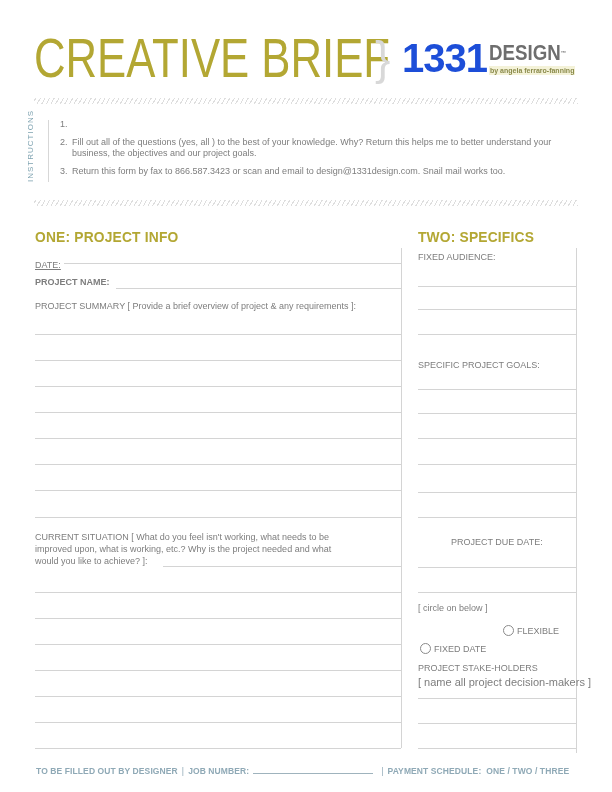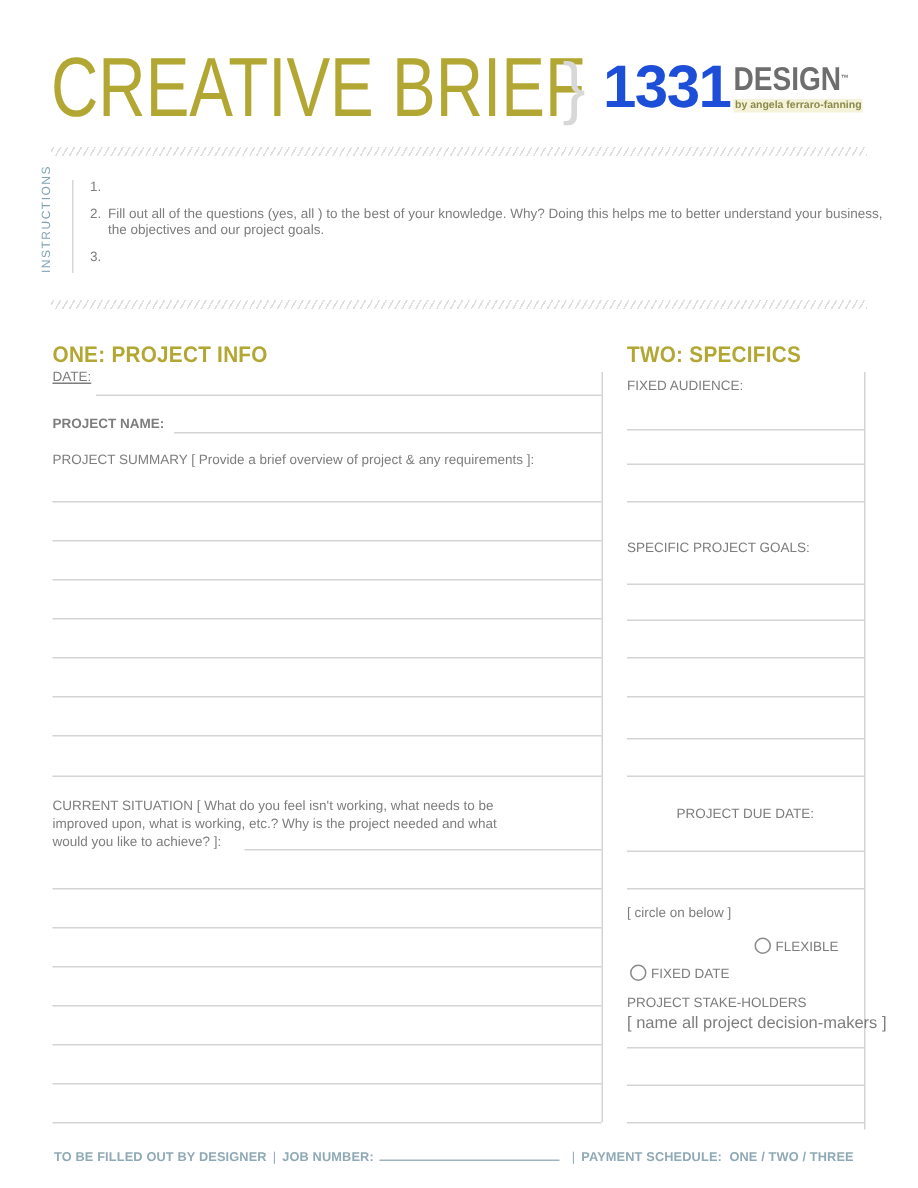--- a/index.html
+++ b/index.html
@@ -59,33 +59,34 @@
 <div class="abs hatch" style="left:34px; top:98px; width:544px;"></div>
 
 <div class="abs instr-label">INSTRUCTIONS</div>
 <div class="abs instr-bar"></div>
 <div class="abs instr-list">
   <div class="instr-item">
     <span class="instr-num">1.</span>
   </div>
   <div class="instr-item">
     <span class="instr-num">2.</span>
-    <span>Fill out all of the questions (yes, all ) to the best of  your knowledge. Why? Doing this helps me to better understand your business, the objectives and our project goals.</span>
+    <span>Fill out all of the questions (yes, all ) to the best of  your knowledge. Why? Return this helps me to better understand your business, the objectives and our project goals.</span>
   </div>
   <div class="instr-item">
     <span class="instr-num">3.</span>
+    <span>Return this form by fax to 866.587.3423 or scan and email to design@1331design.com. Snail mail works too.</span>
   </div>
 </div>
 
 <div class="abs hatch" style="left:34px; top:200px; width:544px;"></div>
 
 <div class="abs h2" style="left:35px; top:228px;">ONE: PROJECT INFO</div>
 <div class="abs vline" style="left:401px; top:248px; height:500px;"></div>
 
-<div class="abs lbl" style="left:35px; top:246px;text-decoration:underline;">DATE:</div>
+<div class="abs lbl" style="left:35px; top:260px;text-decoration:underline;">DATE:</div>
 <div class="abs rule" style="left:64px; top:263px; width:337px;"></div>
 
 <div class="abs lbl" style="left:35px; top:277px;font-weight:bold;">PROJECT NAME:</div>
 <div class="abs rule" style="left:116px; top:288px; width:285px;"></div>
 
 <div class="abs lbl" style="left:35px; top:301px;">PROJECT SUMMARY  [ Provide a brief overview of project &amp; any requirements ]:</div>
 <div class="abs" style="left:35px; top:334px; width:366px;">
   <div class="rule" style="position:absolute; top:0; width:100%;"></div>
   <div class="rule" style="position:absolute; top:26px; width:100%;"></div>
   <div class="rule" style="position:absolute; top:52px; width:100%;"></div>

